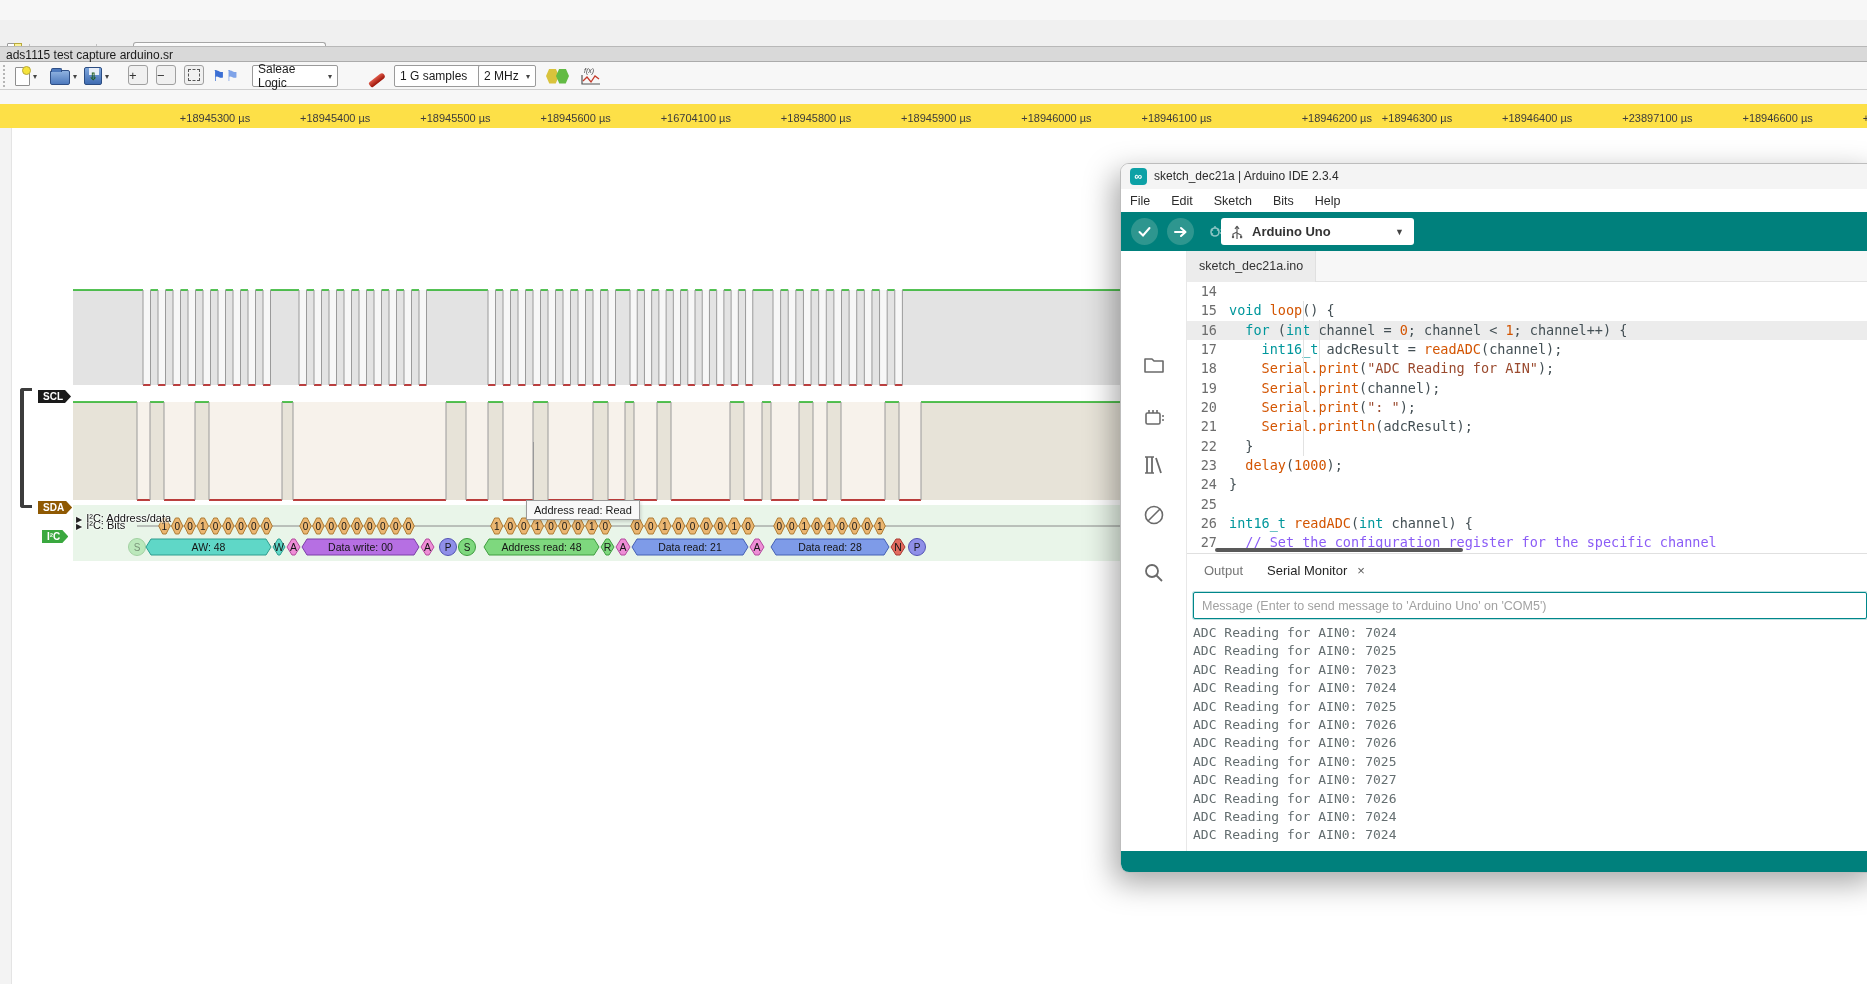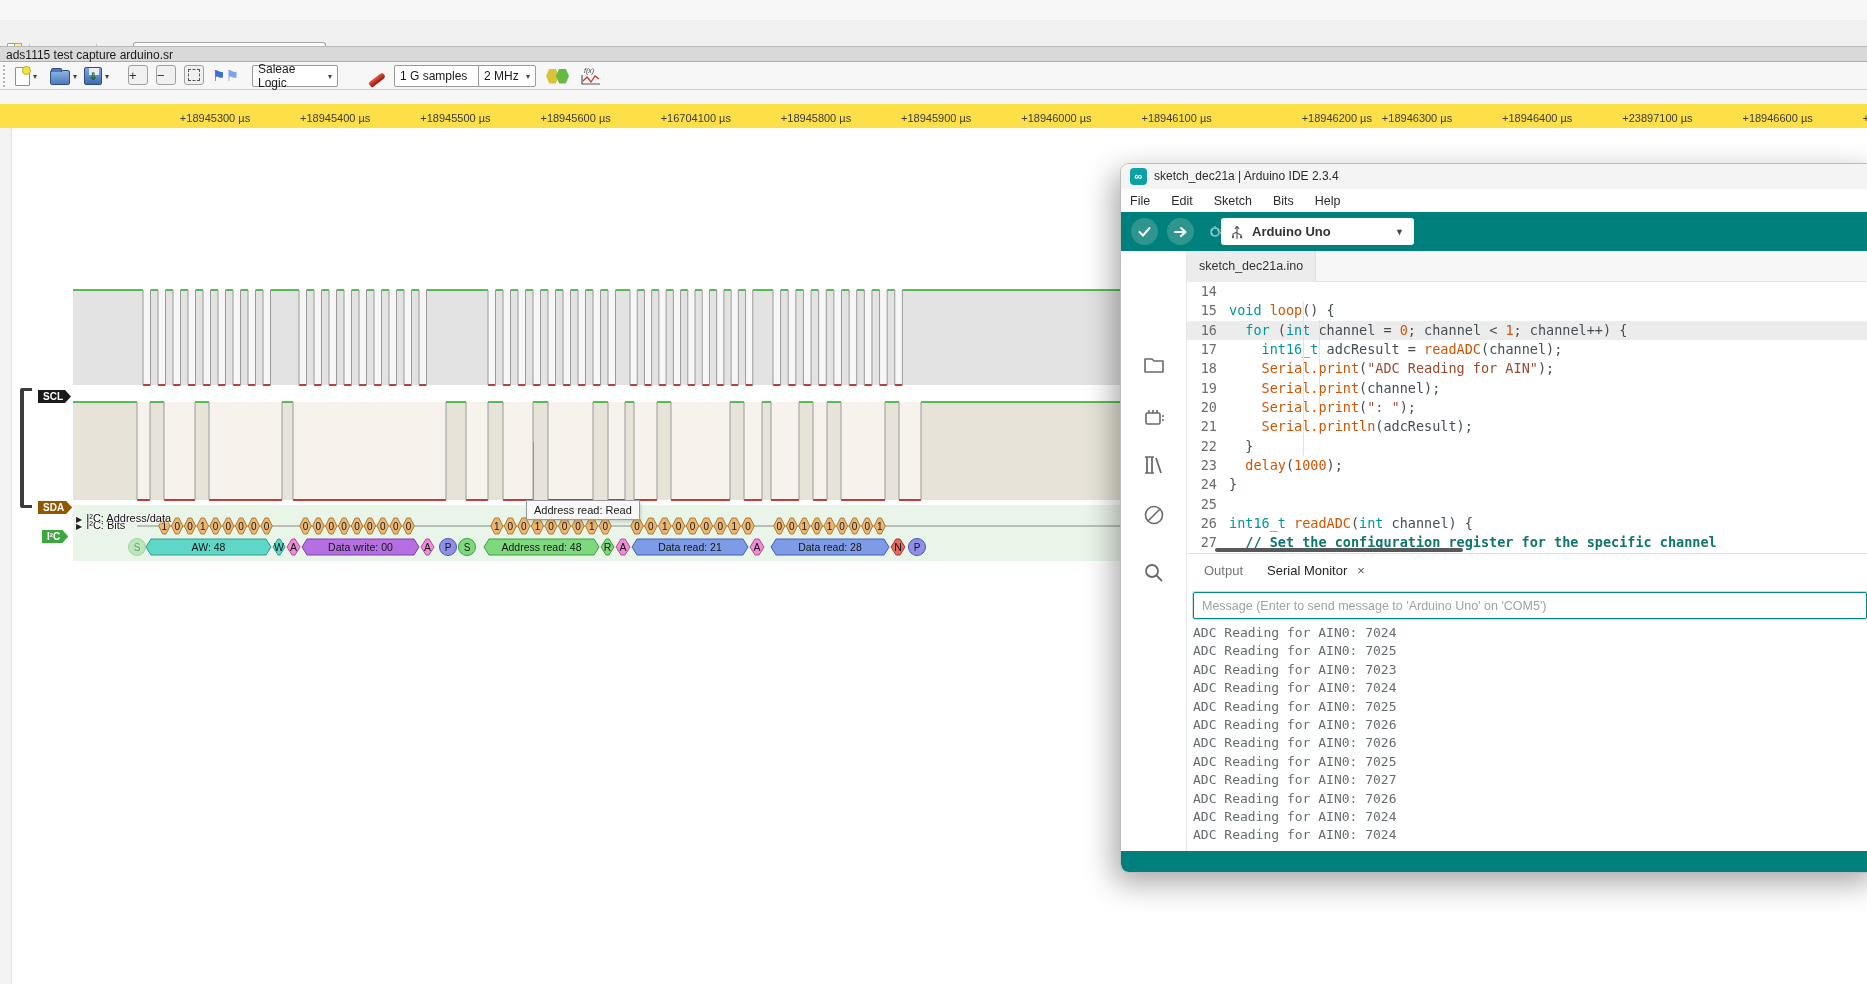--- a/index.html
+++ b/index.html
@@ -107,21 +107,21 @@
   #ide-tabbar { left:66px; top:87px; width:694px; height:31px; background:#f7f7f7; border-bottom:1px solid #e3e3e3; }
   #ide-tab { left:0; top:0; height:31px; padding:0 12px; background:#ececec; border-right:1px solid #e0e0e0;
     font-size:12.5px; color:#333; line-height:31px; cursor:pointer; }
 
   #ide-editor { left:66px; top:118px; width:694px; height:271px; background:#fff; overflow:hidden;
     font-family:"DejaVu Sans Mono","Liberation Mono",monospace; font-size:13.5px; }
   .code-row { position:relative; height:19.35px; line-height:19.35px; white-space:pre; }
   .code-row.current { background:#ececec; }
   .gutter { display:inline-block; width:30px; text-align:right; color:#6d6d6d; margin-right:12px; }
   .tk-kw { color:#00979c; } .tk-fn { color:#d35400; } .tk-nm { color:#d35400; }
-  .tk-st { color:#9a4a2e; } .tk-cm { color:#0f766e;font-weight:bold; } .tk-pl { color:#434f54; }
+  .tk-st { color:#9a4a2e; } .tk-cm { color:#8b5cf6; } .tk-pl { color:#434f54; }
   .indent-guide { position:absolute; width:1px; background:#e2e2e2; z-index:5; }
   #hscroll-thumb { left:94px; top:384px; width:248px; height:4px; background:#595959; border-radius:2px; z-index:6; cursor:pointer; }
 
   #ide-paneltabs { left:66px; top:389px; width:694px; height:33px; background:#fff; border-top:1px solid #e0e0e0;
     display:flex; align-items:center; gap:24px; padding-left:17px; }
   #tab-output { font-size:13px; color:#757575; cursor:pointer; }
   #tab-serial { font-size:13px; color:#242424; cursor:pointer; display:flex; gap:10px; align-items:center; }
   #serial-close { color:#5a5a5a; font-size:13px; cursor:pointer; }
 
   #serial-input { left:72px; top:428px; width:674px; height:27px; border:1.5px solid #00878a; border-radius:2px;

